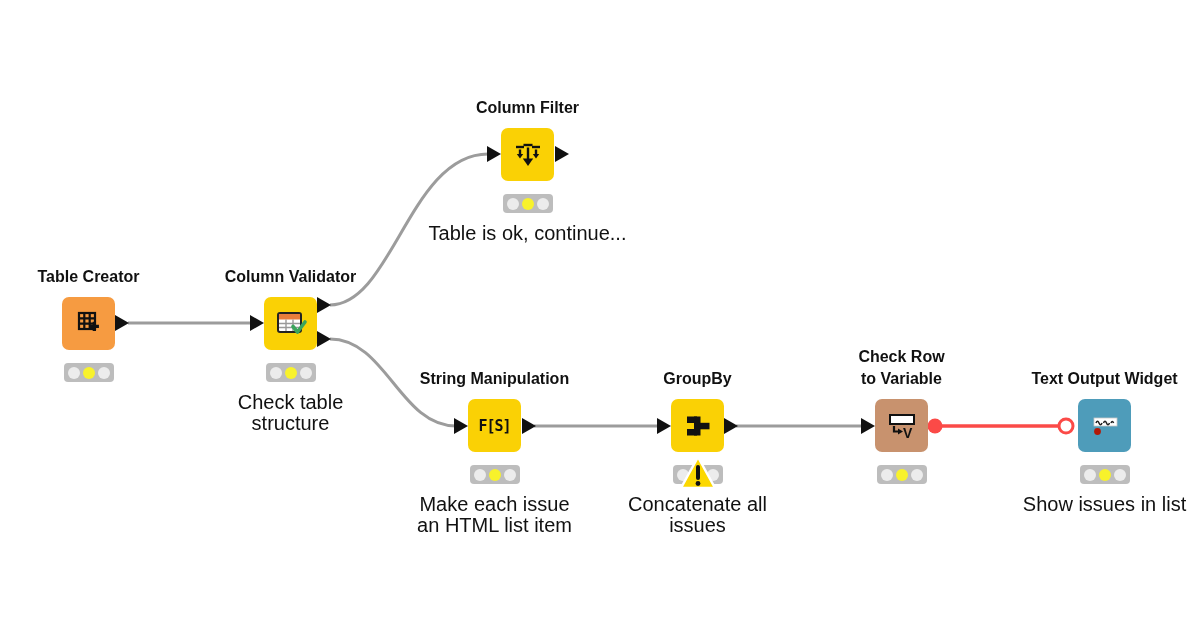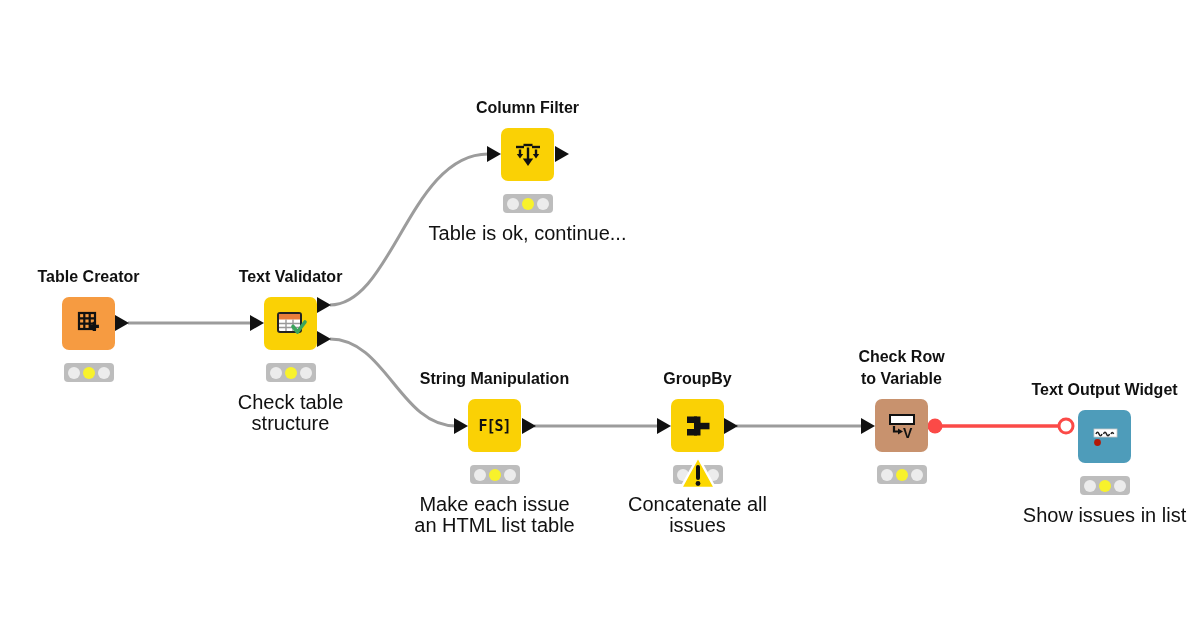--- a/index.html
+++ b/index.html
@@ -100,21 +100,21 @@
       </svg>
     </div>
     <div class="traffic">
       <span class="light l0"></span>
       <span class="light l1 on"></span>
       <span class="light l2"></span>
     </div>
   </div>
 
   <div class="node" style="left:264px; top:297px;">
-    <div class="node-title">Text Validator</div>
+    <div class="node-title">Column Validator</div>
     <div class="node-body" style="background: rgb(250, 209, 5);">
       <svg width="36" height="36" viewBox="0 0 36 36">
         <rect x="5" y="7" width="23" height="19" rx="2" fill="#ffffff" stroke="#222" stroke-width="2"></rect>
         <rect x="6" y="8" width="21" height="5.5" fill="#e87d3b"></rect>
         <g stroke="#999" stroke-width="1.4">
           <path d="M13 13.5 V25 M20 13.5 V25 M6 17.5 H27 M6 21.5 H27"></path>
         </g>
         <path d="M20 20.5 l4.5 5.5 l7.5 -10" fill="none" stroke="#3ba55c" stroke-width="3.6" stroke-linecap="round" stroke-linejoin="round"></path>
       </svg>
     </div>
@@ -156,21 +156,21 @@
     <div class="node-title">String Manipulation</div>
     <div class="node-body" style="background: rgb(250, 209, 5);">
       <span class="fs-icon">F[S]</span>
     </div>
     <div class="traffic">
       <span class="light l0"></span>
       <span class="light l1 on"></span>
       <span class="light l2"></span>
     </div>
     <div class="node-caption">Make each issue
-an HTML list table</div>
+an HTML list item</div>
   </div>
 
   <div class="node" style="left:671px; top:399px;border-radius:23px;">
     <div class="node-title">GroupBy</div>
     <div class="node-body" style="background: rgb(250, 209, 5);">
       <svg width="32" height="32" viewBox="0 0 32 32">
         <g fill="#111">
           <rect x="5" y="6.5" width="10" height="6.5"></rect>
           <rect x="5" y="19" width="10" height="6.5"></rect>
           <rect x="12" y="6.5" width="6.5" height="19"></rect>
@@ -203,21 +203,21 @@
         <text x="19" y="28.5" font-size="14" font-weight="bold" font-family="Liberation Sans, sans-serif" fill="#111">V</text>
       </svg>
     </div>
     <div class="traffic">
       <span class="light l0"></span>
       <span class="light l1 on"></span>
       <span class="light l2"></span>
     </div>
   </div>
 
-  <div class="node" style="left:1078px; top:410px;">
+  <div class="node" style="left:1078px; top:399px;">
     <div class="node-title">Text Output Widget</div>
     <div class="node-body" style="background: rgb(78, 156, 186);">
       <svg width="36" height="34" viewBox="0 0 36 34">
         <rect x="7" y="9" width="23" height="8" fill="#ffffff" stroke="#c9c9c9" stroke-width="0.8"></rect>
         <path d="M9 14 q1.5 -3.5 3 0 q1.5 3.5 3 0 M16.5 14 q1.5 -3.5 3 0 q1.5 3.5 3 0 M24 14 q1.3 -3 2.6 0" fill="none" stroke="#222" stroke-width="1.6"></path>
         <circle cx="10.5" cy="22.5" r="3.4" fill="#b21807"></circle>
       </svg>
     </div>
     <div class="traffic">
       <span class="light l0"></span>

